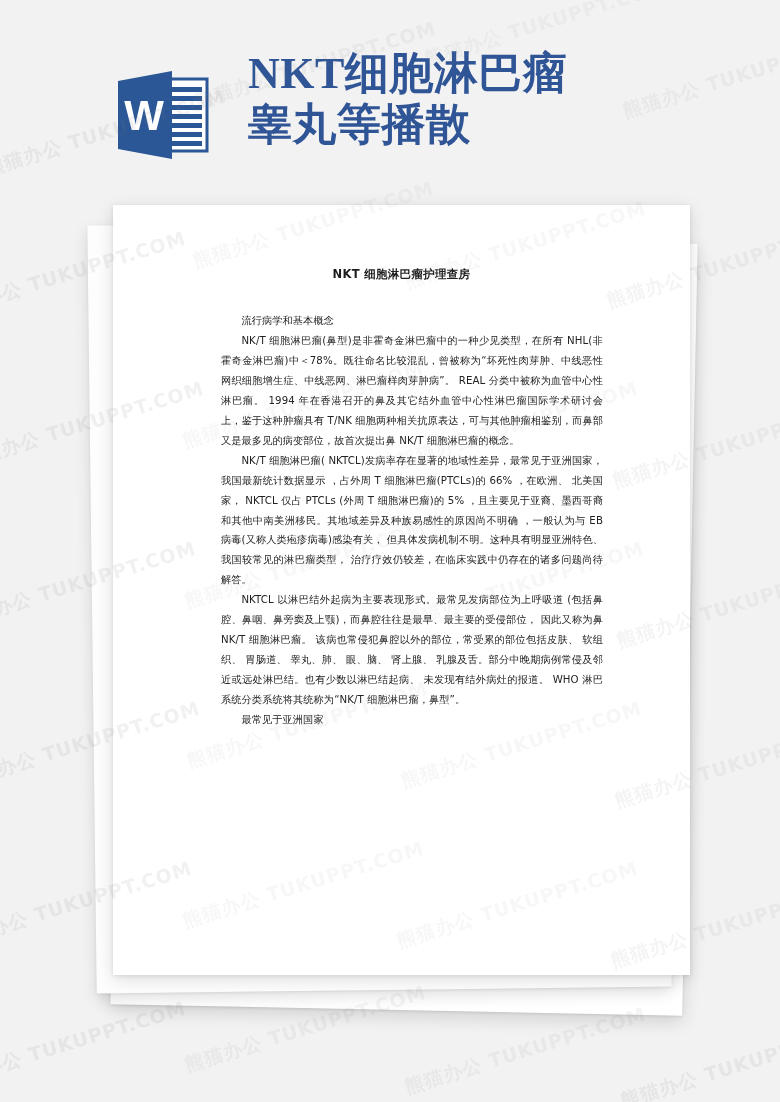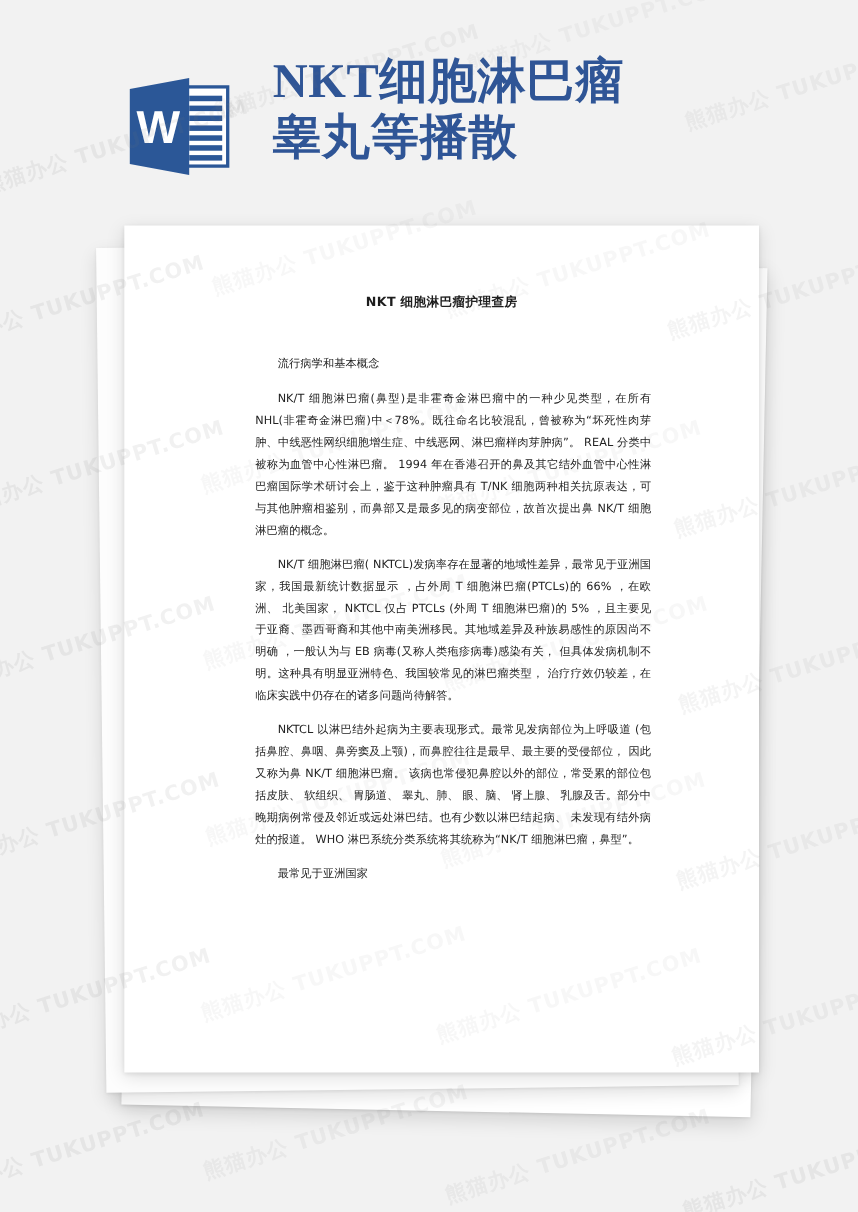--- a/index.html
+++ b/index.html
@@ -138,21 +138,21 @@
     width: 382px;
     font-size: 10.2px;
     line-height: 19.95px;
     color: #222222;
     text-align: justify;
     text-justify: inter-ideograph;
     font-family: "DejaVu Sans", "Liberation Sans", sans-serif;
     letter-spacing: 0.1px;
   }
   .body-text p {
-    margin: 11px;
+    margin: 0;
     text-indent: 2em;
   }
   .body-text p.heading-line {
     text-indent: 2em;
   }
 </style>
 </head>
 <body>
 
 <div class="paper-stack">

